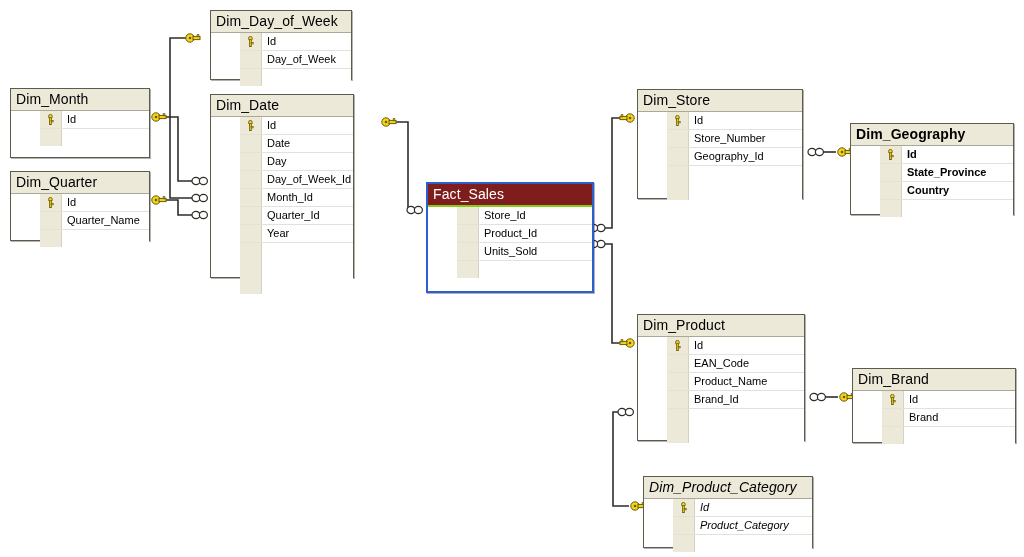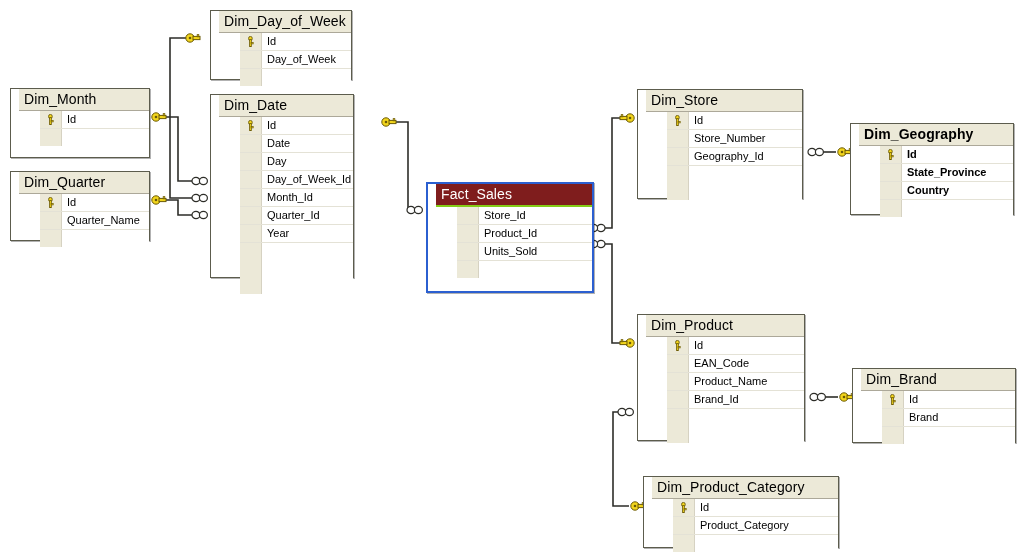--- a/index.html
+++ b/index.html
@@ -32,21 +32,20 @@
     height:21px;
     line-height:21px;
     background:#ece9d8;
     border-bottom:1px solid #aca899;
     padding-left:5px;
     font-size:14px;
     color:#000000;
     white-space:nowrap;
     overflow:hidden;
     letter-spacing:.1px;
-    margin-left:8px;
   }
   .table.selected .t-title{
     background:#7f1d1d;
     color:#ffffff;
     border-bottom:2px solid #84cc16;
   }
   .t-body{position:relative;background:#ffffff;margin-left:29px;}
   .t-gutter{
     position:absolute;left:0;top:0;bottom:0;width:21px;
     background:#ece9d8;
@@ -375,21 +374,21 @@
             </span>
             <span class="rname">Id</span>
           </div>
           <div class="row">
             <span class="keycell"></span>
             <span class="rname">Brand</span>
           </div>
           <div class="filler last"></div>
         </div>
       </div>
-      <div class="table" style="left: 643px; top: 476px; width: 196px; height: 72px;">
+      <div class="table" style="left: 643px; top: 476px; width: 170px; height: 72px; font-style: italic;">
         <div class="t-title">Dim_Product_Category</div>
         <div class="t-body">
           <div class="t-gutter"></div>
           <div class="row">
             <span class="keycell">
               <svg class="keyicon" viewBox="0 0 11 11" xmlns="http://www.w3.org/2000/svg">
                 <rect x="3.6" y="0.4" width="3.6" height="4.2" rx="1.8" fill="#f2d51c" stroke="#6b5a08" stroke-width="0.9"></rect>
                 <rect x="4.6" y="3.6" width="1.7" height="7" fill="#f2d51c" stroke="#6b5a08" stroke-width="0.8"></rect>
                 <rect x="6.1" y="6.4" width="2.1" height="1.5" fill="#f2d51c" stroke="#6b5a08" stroke-width="0.7"></rect>
               </svg>

